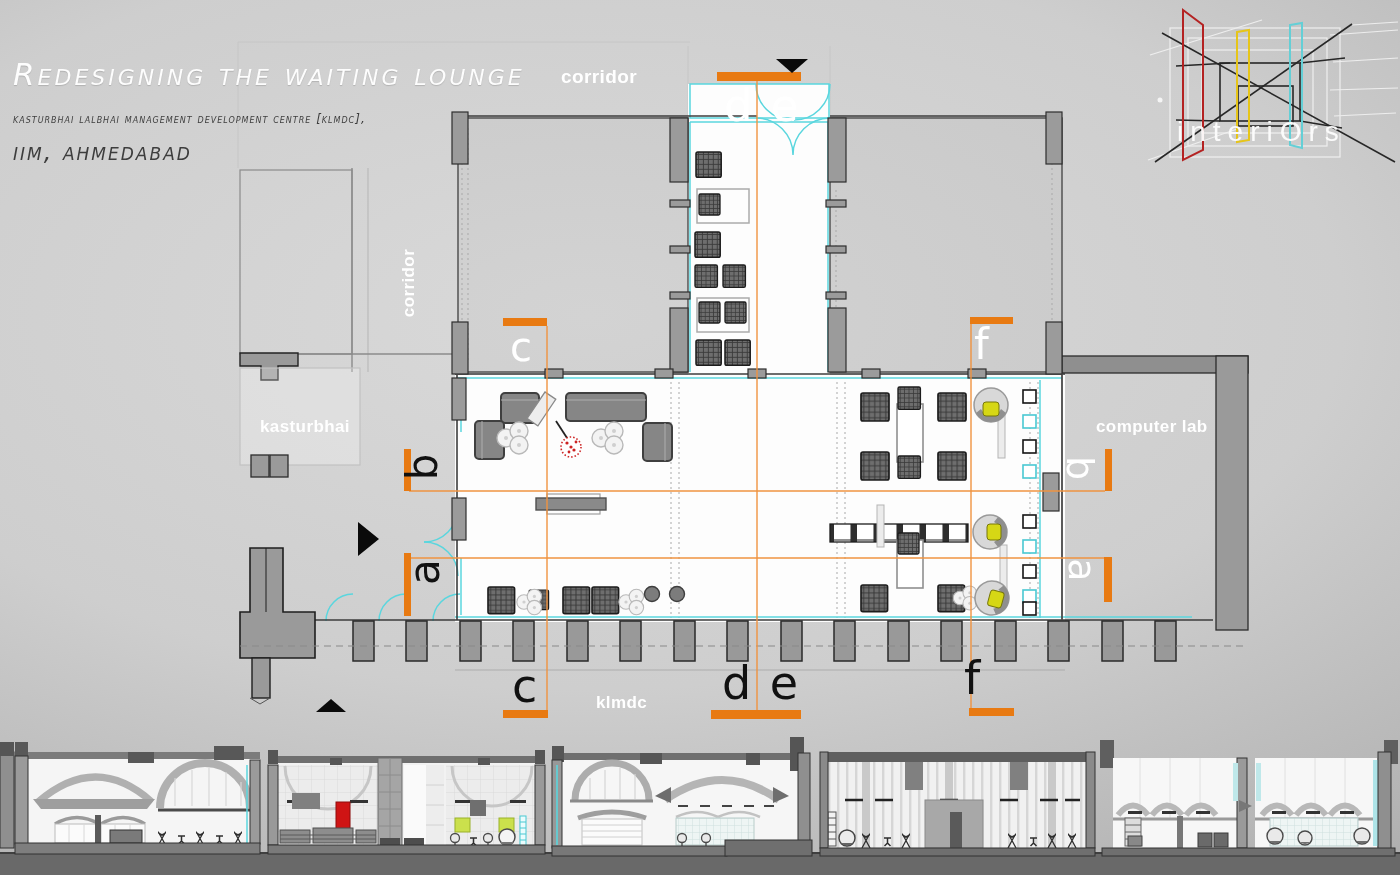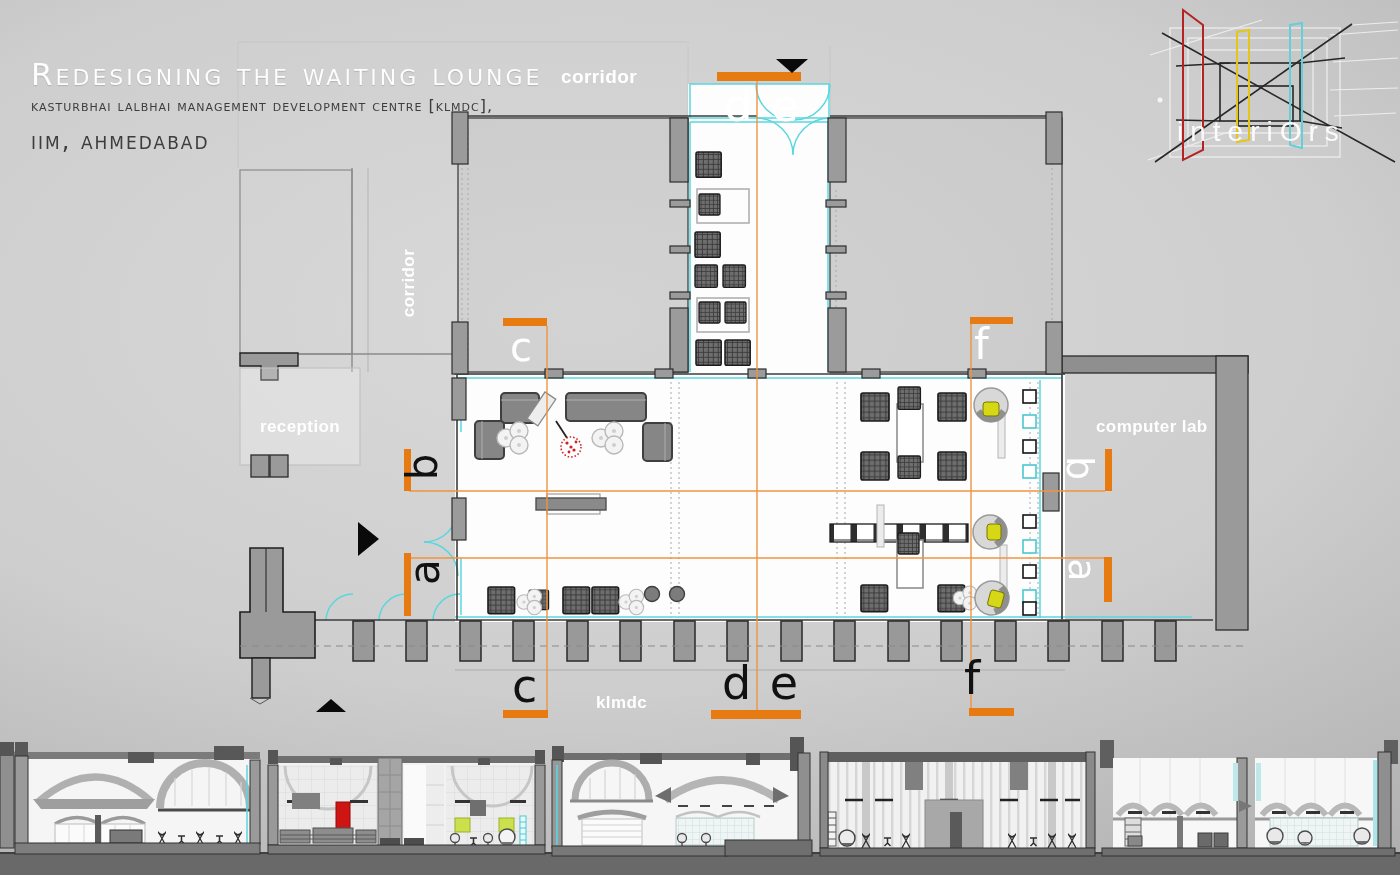--- a/index.html
+++ b/index.html
@@ -1,25 +1,25 @@
 <!DOCTYPE html>
 <html><head>
 <meta charset="utf-8">
 <style>
   html,body{margin:0;padding:0;}
   #canvas{position:relative;width:1400px;height:875px;overflow:hidden;
     background: radial-gradient(ellipse 120% 95% at 42% 36%, #d9d9d9 0%, #cecece 45%, #b4b4b4 76%, #9c9c9c 100%);
     font-family:"Liberation Sans",sans-serif;}
   svg.layer{position:absolute;left:0;top:0;}
   
-  .titleblock{position:absolute;left:31px;top:56px;color:#fff;}
+  .titleblock{position:absolute;left:13px;top:56px;color:#fff;font-style:italic;}
   .t1{font-family:"DejaVu Sans",sans-serif;font-variant:small-caps;font-weight:400;
       font-size:31px;letter-spacing:3px;color:#fdfdfd;text-shadow:0 1px 1px rgba(0,0,0,.15);}
   .t2{font-family:"DejaVu Sans",sans-serif;font-variant:small-caps;font-weight:400;
-      font-size:16px;letter-spacing:1px;color:#3d3d3d;margin-top:4px;}
+      font-size:12px;letter-spacing:1px;color:#3d3d3d;margin-top:20px;}
   .t3{font-family:"DejaVu Sans",sans-serif;font-variant:small-caps;font-weight:400;
       font-size:24px;letter-spacing:2px;color:#3d3d3d;margin-top:12px;}
   
   .wordmark{position:absolute;left:1143px;top:116px;width:256px;
       font-family:Liberation Sans, sans-serif;font-size:28px;font-weight:400;color:#fdfdfd;
       letter-spacing:7px;opacity:.96;margin-left:34px;}
   
   .plabel{position:absolute;color:#fff;font-weight:bold;font-size:17px;letter-spacing:.4px;}
   
   .obar{position:absolute;background:#e87a12;}
@@ -580,21 +580,21 @@
 <div class="titleblock">
   <div class="t1">Redesigning the waiting lounge</div>
   <div class="t2">kasturbhai lalbhai management development centre [klmdc],</div>
   <div class="t3">iim, ahmedabad</div>
 </div>
 
 <div class="wordmark">interiOrs</div>
 
 <div class="plabel" style="left:561px;top:66px;font-size:19px;">corridor</div>
 <div class="plabel" style="left:359px;top:273px;width:100px;text-align:center;transform:rotate(-90deg);">corridor</div>
-<div class="plabel" style="left:260px;top:417px;">reception</div>
+<div class="plabel" style="left:260px;top:417px;">kasturbhai</div>
 <div class="plabel" style="left:1096px;top:417px;text-align:right;">computer lab</div>
 <div class="plabel" style="left:596px;top:693px;">klmdc</div>
 
 <div class="obar" style="left:503px;top:318px;width:44px;height:8px;"></div>
 <div class="obar" style="left:717px;top:72px;width:84px;height:9px;"></div>
 <div class="obar" style="left:970px;top:317px;width:43px;height:7px;"></div>
 <div class="obar" style="left:503px;top:710px;width:45px;height:8px;"></div>
 <div class="obar" style="left:711px;top:710px;width:90px;height:9px;"></div>
 <div class="obar" style="left:969px;top:708px;width:45px;height:8px;"></div>
 <div class="obar" style="left:404px;top:449px;width:7px;height:42px;"></div>

